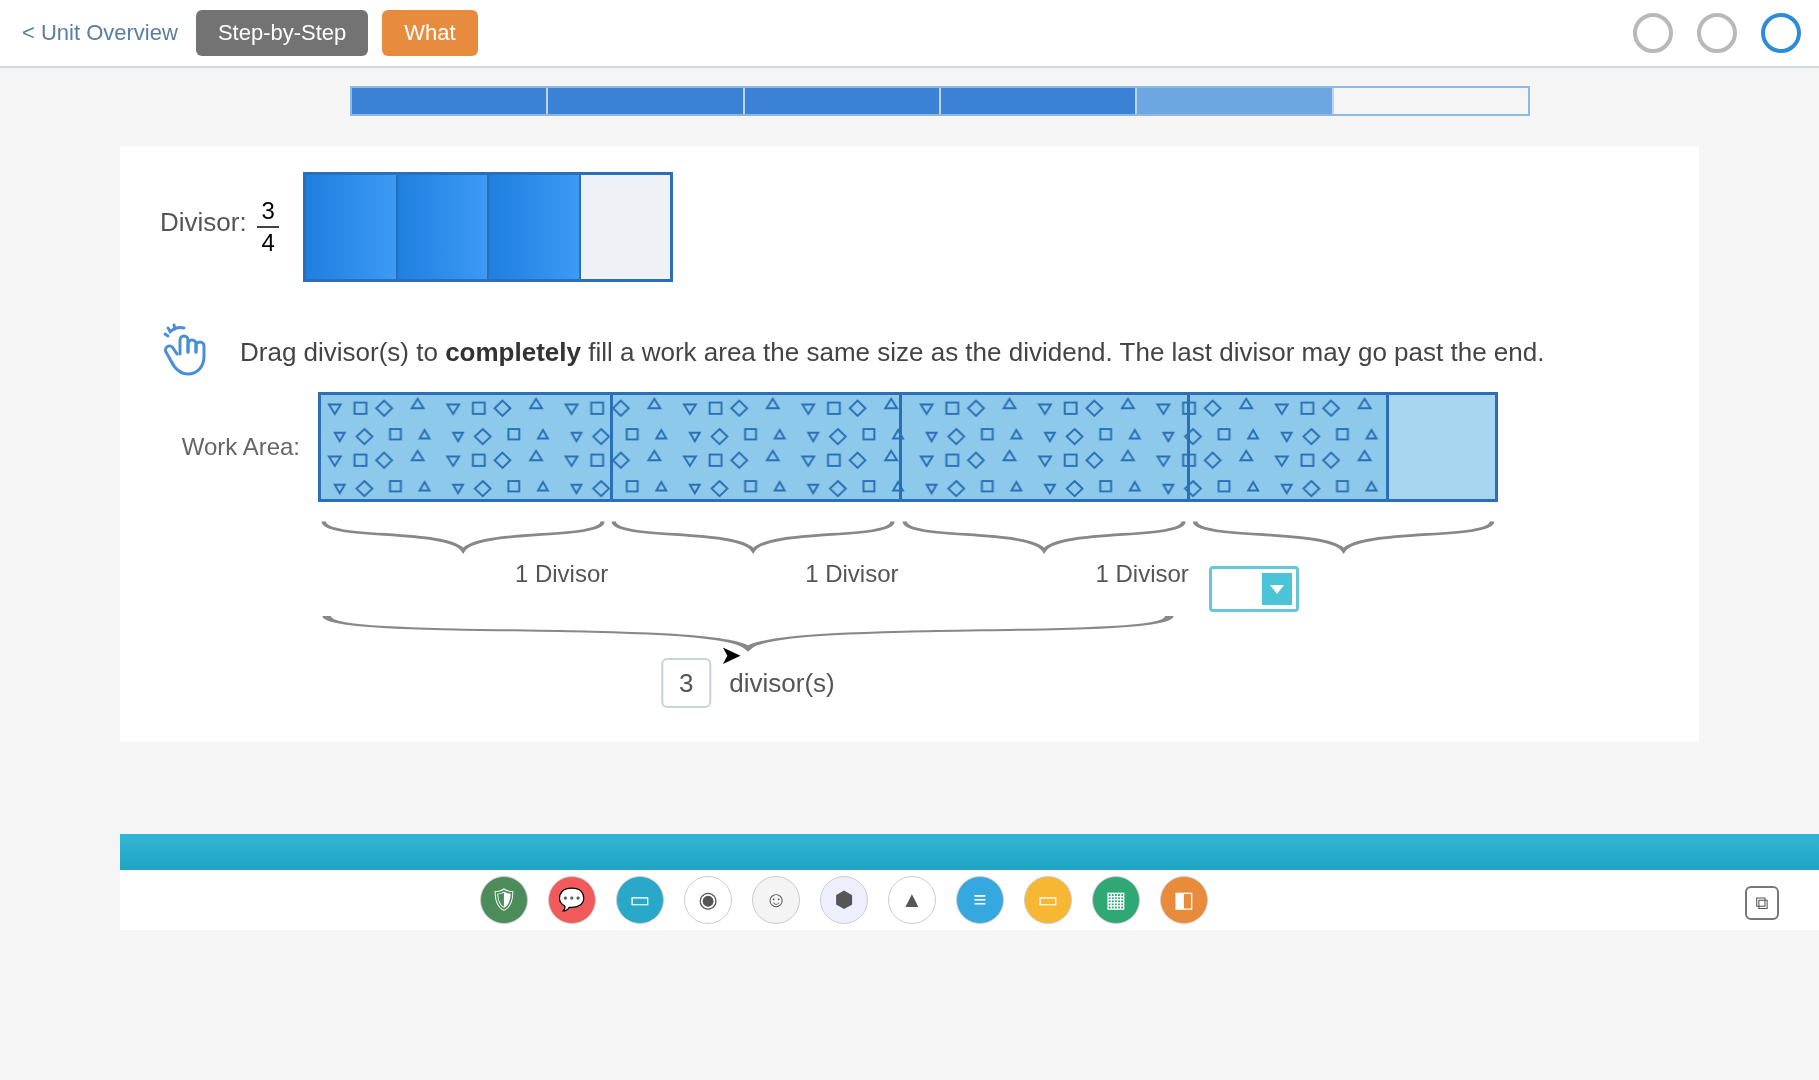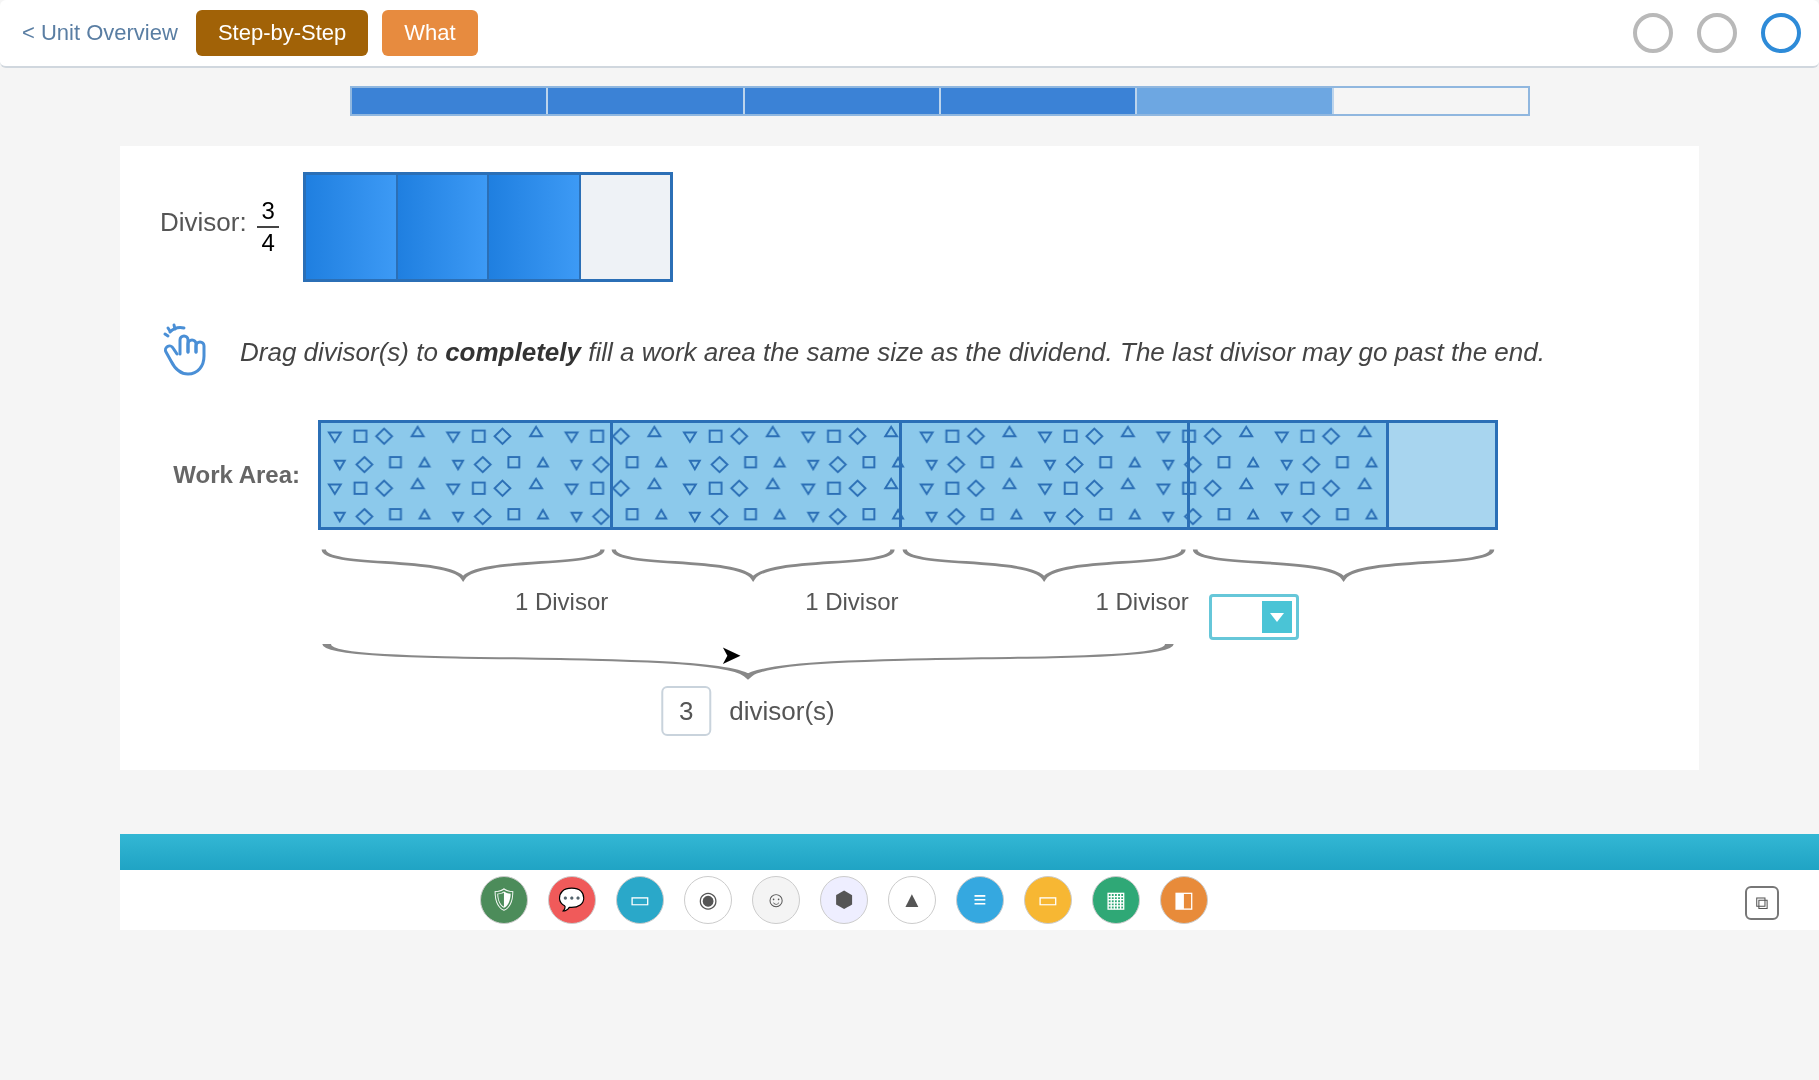--- a/index.html
+++ b/index.html
@@ -1,22 +1,22 @@
 <!DOCTYPE html>
 <html><head>
 <meta charset="utf-8">
 <style>
   * { box-sizing: border-box; margin: 0; padding: 0; font-family: "Segoe UI", Arial, sans-serif; }
   body { background: #f5f5f5; width: 1819px; height: 1080px; overflow: hidden; position: relative; }
 
   
-  .topbar { display:flex; align-items:center; gap:14px; padding:10px 18px 10px 18px; background:#fff; border-bottom:2px solid #d0d7de;border-radius:6px; }
+  .topbar { display:flex; align-items:center; gap:14px; padding:10px 18px 10px 18px; background:#fff; border-bottom:2px solid #d0d7de; }
   .unit-link { color:#5a7ea3; font-size:22px; padding:6px 4px; cursor:pointer; }
   .tab { padding:10px 22px; border-radius:6px; font-size:22px; color:#fff; cursor:pointer; }
-  .tab-blue  { background:#a16207;text-align:center; }
+  .tab-blue  { background:#737373;text-align:center; }
   .tab-orange{ background:#e78b3f; }
   .right-circles { margin-left:auto; display:flex; gap:24px; }
   .circ { width:40px; height:40px; border-radius:50%; border:4px solid #2e8bd8; }
   .circ.grey { border-color:#b9b9b9; }
 
   
   .progress-strip { margin:18px 20px 0 350px; height:30px; display:flex; border:2px solid #90b7df; width:1180px; }
   .progress-strip .seg { flex:1; border-right:2px solid #bcd4ec; }
   .progress-strip .seg.fill { background:#3b82d6; }
   .progress-strip .seg:last-child { border-right:none; }
@@ -29,25 +29,25 @@
   .divisor-label { font-size:26px; color:#555; }
   .fraction { display:inline-flex; flex-direction:column; align-items:center; font-size:24px; line-height:1; margin-left:6px; vertical-align:middle; }
   .fraction .bar { width:22px; height:2px; background:#444; margin:3px 0; }
   .divisor-bar { display:flex; border:3px solid #2b6fb6; height:110px; width:370px; }
   .divisor-bar .quarter { flex:1; border-right:2px solid #2b6fb6; background:linear-gradient(90deg,#1f7fe0,#3d9af5); }
   .divisor-bar .quarter.empty { background:#eef2f6; }
   .divisor-bar .quarter:last-child { border-right:none; }
 
   
   .instr-row { display:flex; align-items:center; gap:20px; margin-top:40px; }
-  .instr-text { font-size:26px; color:#444;font-style:italic; }
+  .instr-text { font-size:26px; color:#444; }
   .instr-text b { color:#333; }
 
   
-  .work-row { display:flex; align-items:center; gap:18px; margin-top:38px;font-weight:bold; }
+  .work-row { display:flex; align-items:center; gap:18px; margin-top:10px; }
   .work-label { font-size:24px; color:#666; width:140px; text-align:right; }
   .work-bar-wrap { position:relative; width:1180px; }
   .work-bar { height:110px; border:3px solid #2b6fb6; background:#a8d5ef; position:relative; overflow:hidden; }
   .work-bar .pattern { position:absolute; inset:0; background:#8cc9eb; border-right:3px solid #2b6fb6; }
   .work-bar .pattern svg { width:100%; height:100%; }
   .work-bar .seg-border { position:absolute; top:0; bottom:0; width:3px; background:#2b6fb6; }
 
   
   .brace-row1 { position:relative; height:70px; margin-left:158px; width:1180px; }
   .brace { position:absolute; top:16px; text-align:right; font-size:24px; color:#555; }

